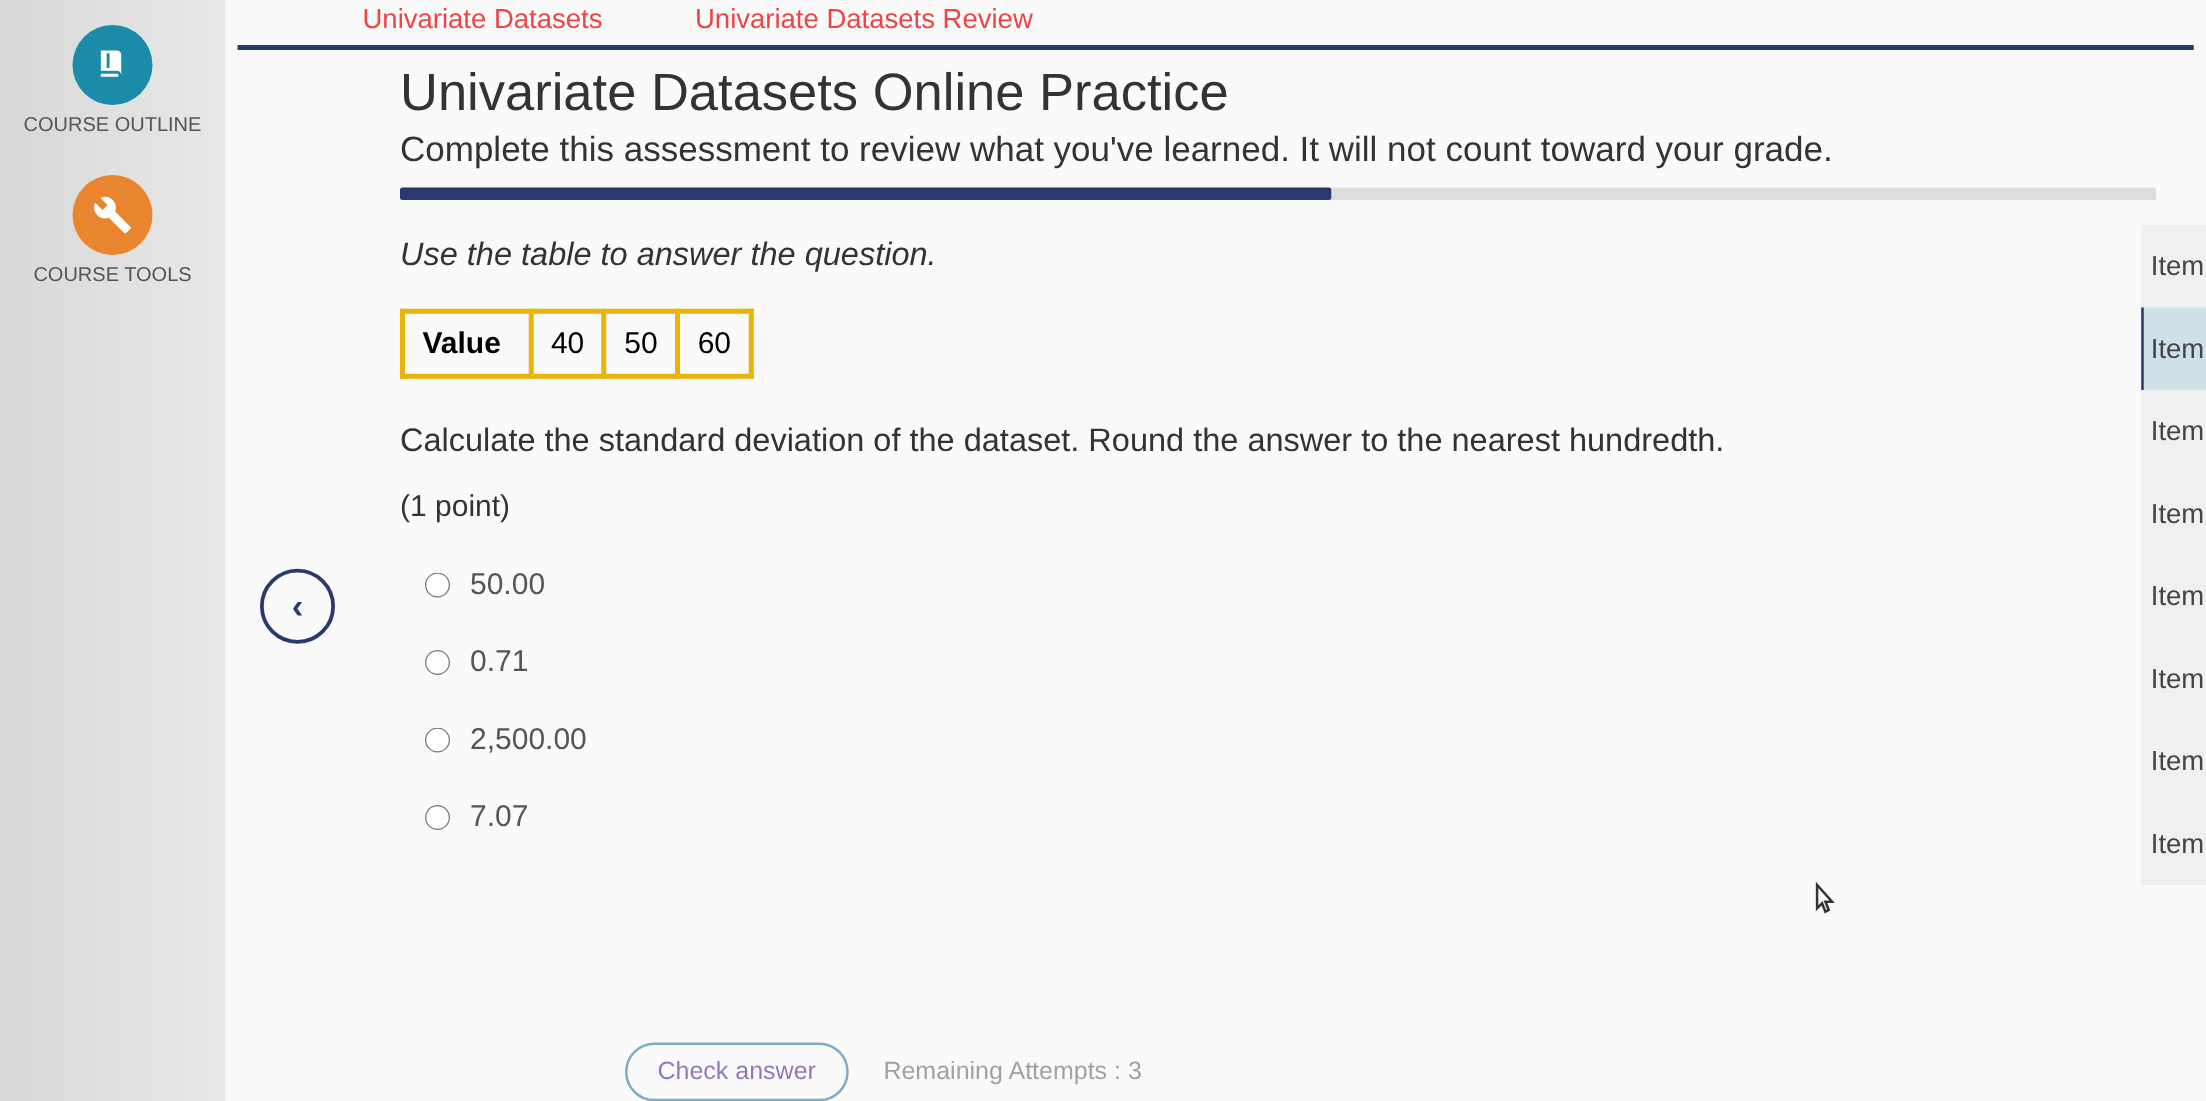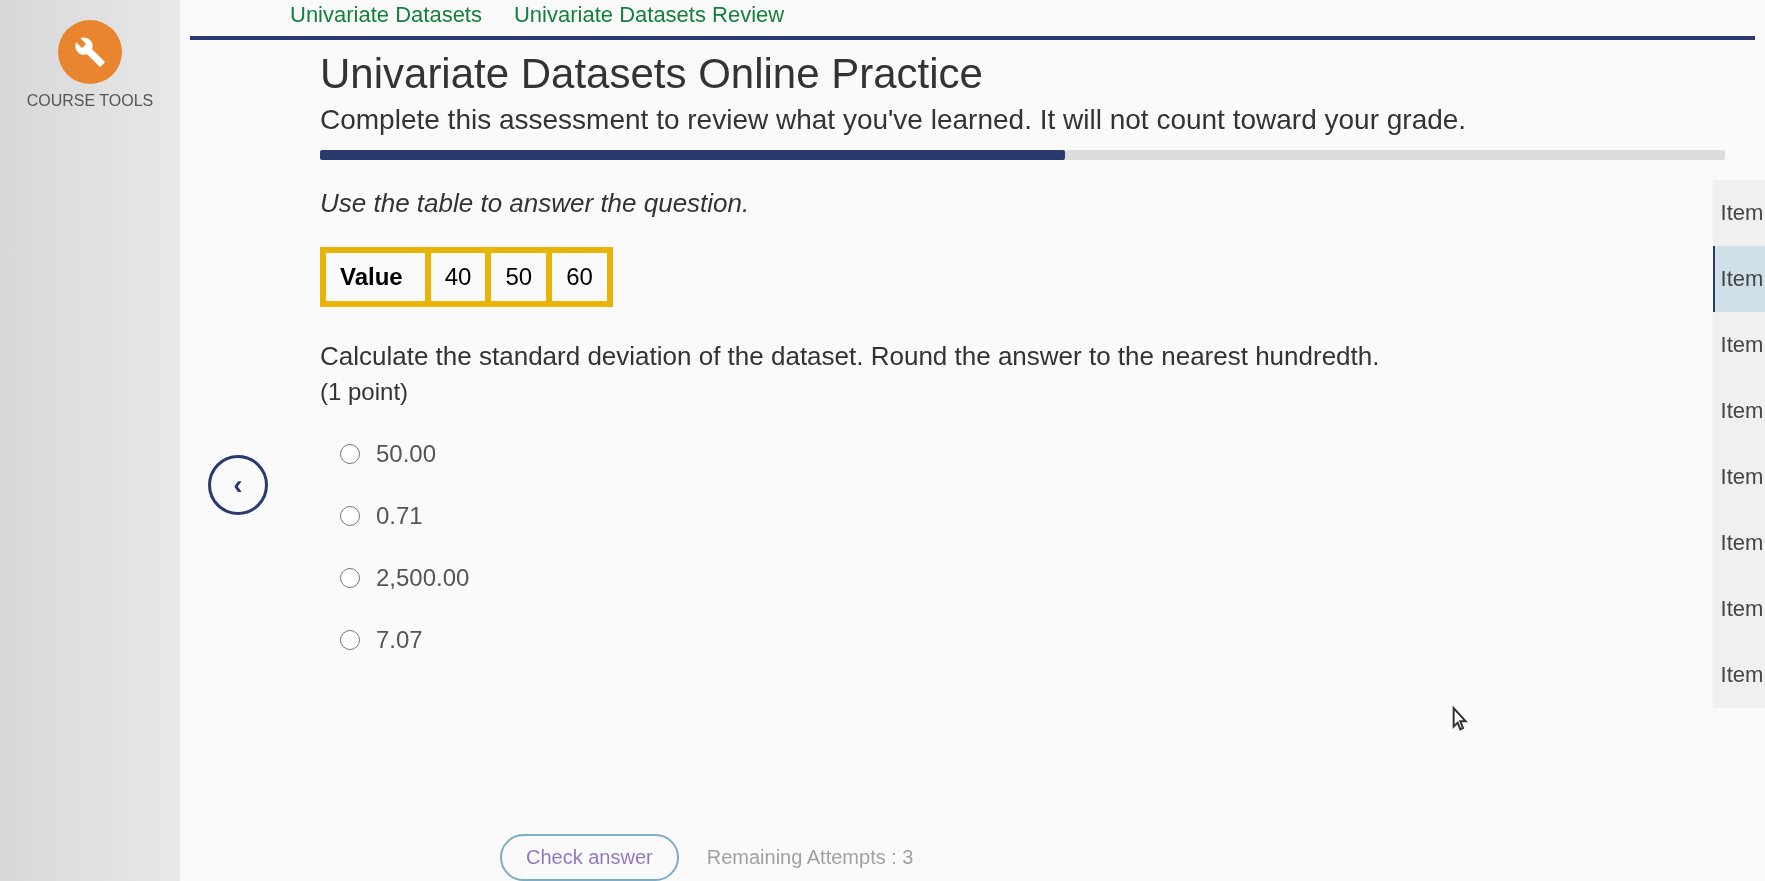--- a/index.html
+++ b/index.html
@@ -63,24 +63,24 @@
       text-align: center;
     }
     .main {
       flex: 1;
       background: #fafafa;
       position: relative;
       padding-left: 10px;
     }
     .breadcrumb {
       display: flex;
-      gap: 32px;
+      gap: 74px;
       padding: 2px 100px 8px 100px;
       font-size: 22px;
-      color: #15803d;
+      color: #ef4444;
     }
     .divider-top {
       height: 4px;
       background: #2a3a6e;
       margin: 0 10px 10px 0;
     }
     .content-area {
       padding: 0 40px 0 130px;
     }
     .page-title {
@@ -112,34 +112,34 @@
       font-style: italic;
       font-size: 26px;
       color: #333;
       margin-bottom: 28px;
     }
     .data-table {
       border-collapse: collapse;
       margin-bottom: 34px;
     }
     .data-table td, .data-table th {
-      border: 6px solid #eab308;
+      border: 4px solid #eab308;
       padding: 10px 14px;
       font-size: 24px;
       text-align: left;
       background: #fafafa;
     }
     .data-table .row-label {
       font-weight: bold;
       padding-right: 22px;
     }
     .question-text {
       font-size: 26px;
       color: #333;
-      margin-bottom: 6px;
+      margin-bottom: 24px;
     }
     .points {
       font-size: 24px;
       color: #333;
       margin-bottom: 34px;
     }
     .options {
       display: flex;
       flex-direction: column;
       gap: 34px;
@@ -224,20 +224,29 @@
       bottom: 130px;
       font-size: 32px;
       color: #333;
       pointer-events: none;
     }
   </style>
 </head>
 <body>
 
 <div class="sidebar">
+  <div class="sidebar-item">
+    <div class="sidebar-icon icon-book">
+      <svg viewBox="0 0 24 24">
+          <path d="M4 2h11a3 3 0 013 3v14a3 3 0 00-3-3H4V2zm0 16h11a1 1 0 011 1v1H4v-2z"></path>
+          <rect x="8" y="4" width="2" height="10" fill="#1a8ca8"></rect>
+        </svg>
+    </div>
+    <span class="sidebar-label">COURSE OUTLINE</span>
+  </div>
   <div class="sidebar-item">
     <div class="sidebar-icon icon-wrench">
       <svg viewBox="0 0 24 24">
           <path d="M22.7 19l-9.1-9.1c.9-2.3.4-5-1.5-6.9-2-2-5-2.4-7.4-1.3L9 6 6 9 1.6 4.7C.4 7.1.9 10.1 2.9 12.1c1.9 1.9 4.6 2.4 6.9 1.5l9.1 9.1c.4.4 1 .4 1.4 0l2.3-2.3c.5-.4.5-1.1.1-1.4z"></path>
         </svg>
     </div>
     <span class="sidebar-label">COURSE TOOLS</span>
   </div>
 </div>
 

